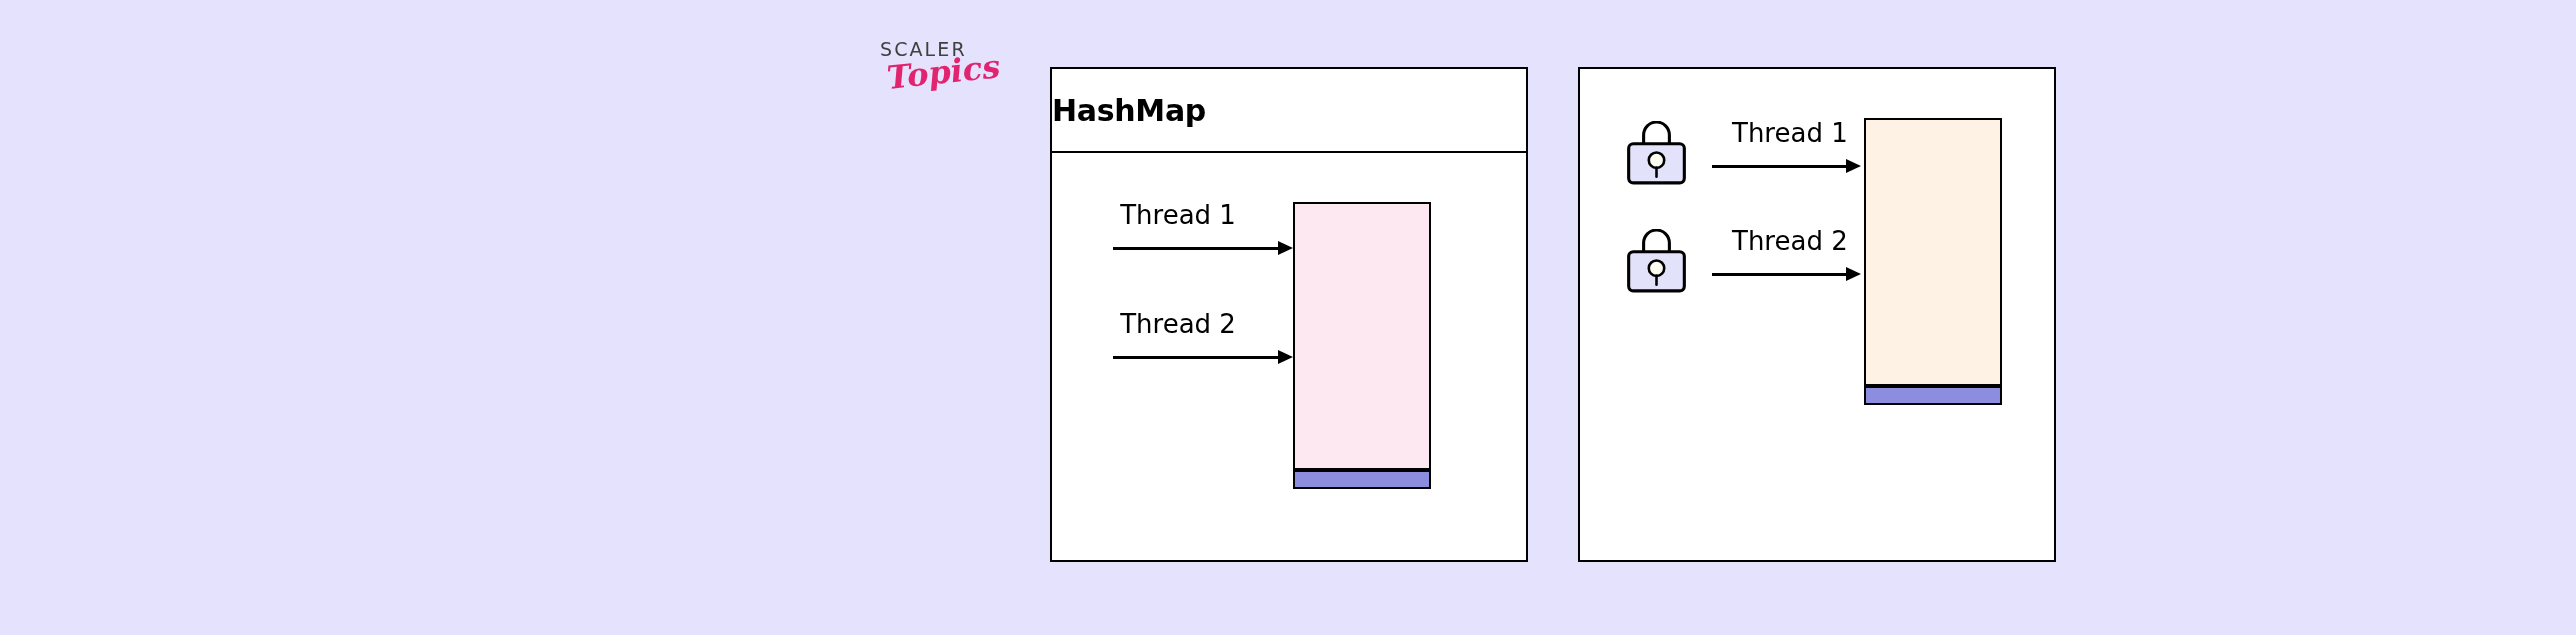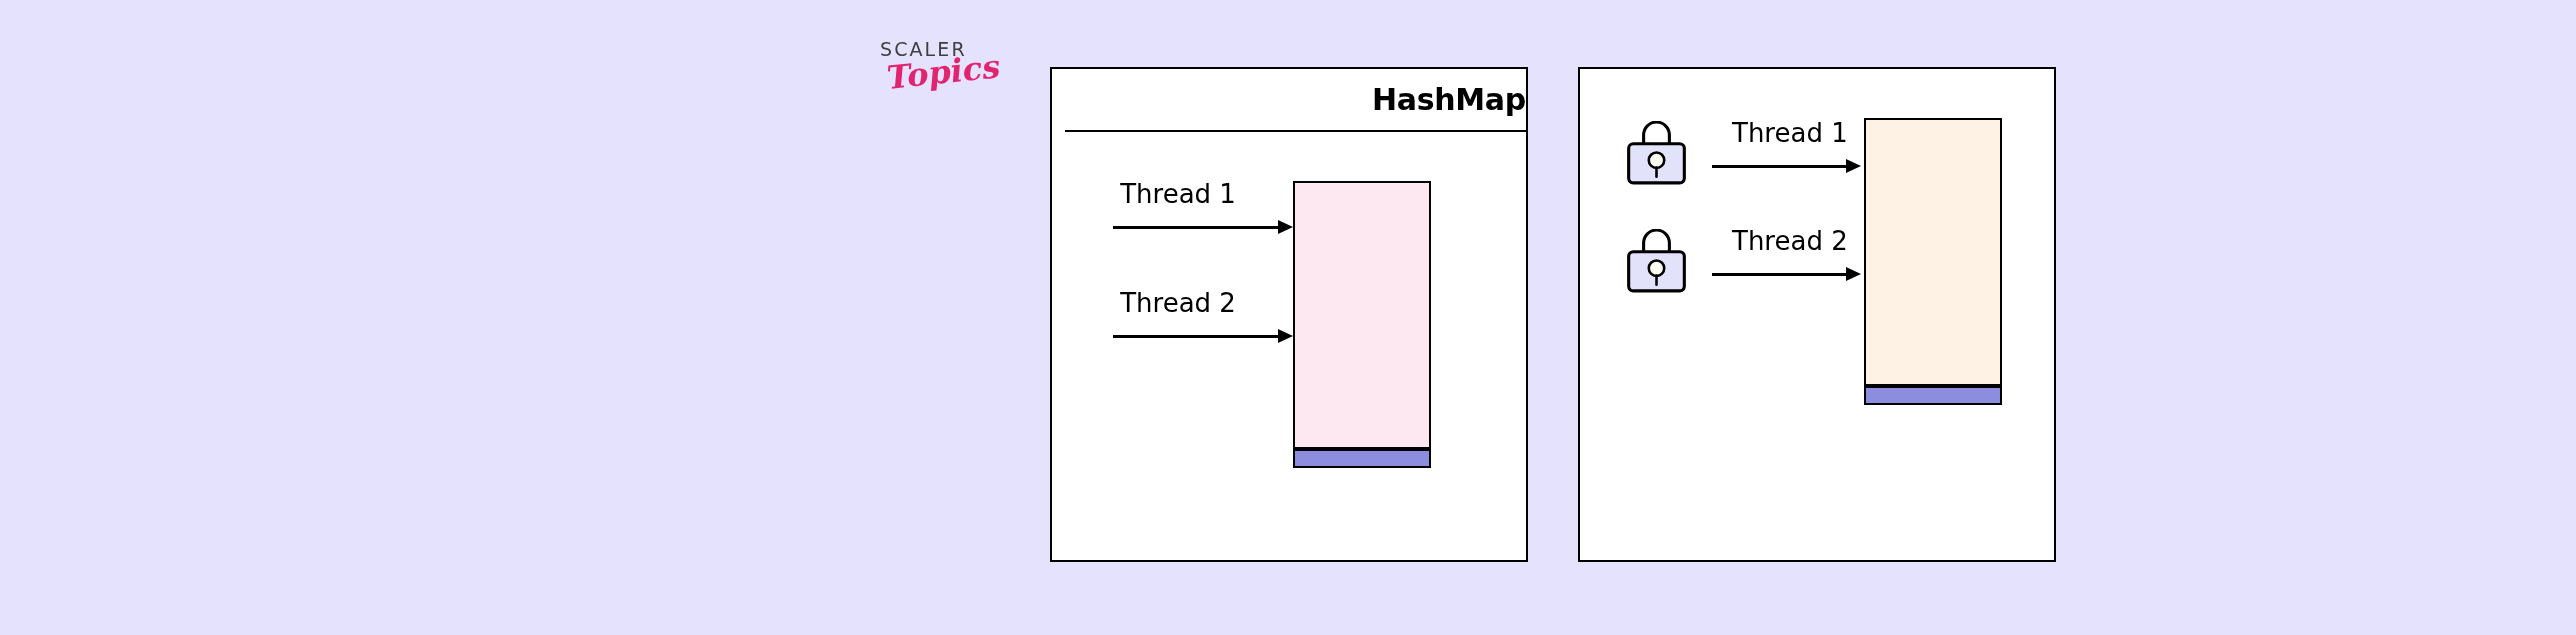--- a/index.html
+++ b/index.html
@@ -53,27 +53,26 @@
     height: 495px;
     background: #ffffff;
     border: 2.1px solid #000000;
     box-sizing: border-box;
   }
   #panel-hashmap   { left: 1050px; width: 478px; }
   #panel-chashmap  { left: 1578px; width: 478px; }
 
   .panel-header {
     position: relative;
-    height: 63px;
+    height: 84px;
     border-bottom: 2.1px solid #000000;
     box-sizing: border-box;
     display: flex;
     align-items: center;
-    justify-content: flex-end;
-    margin-left: 13px;
+    justify-content: flex-start;
   }
   .panel-title {
     font-family: "DejaVu Sans", sans-serif;
     font-weight: bold;
     font-size: 30px;
     color: #000000;
     white-space: nowrap;
     letter-spacing: -0.3px;
   }
 

